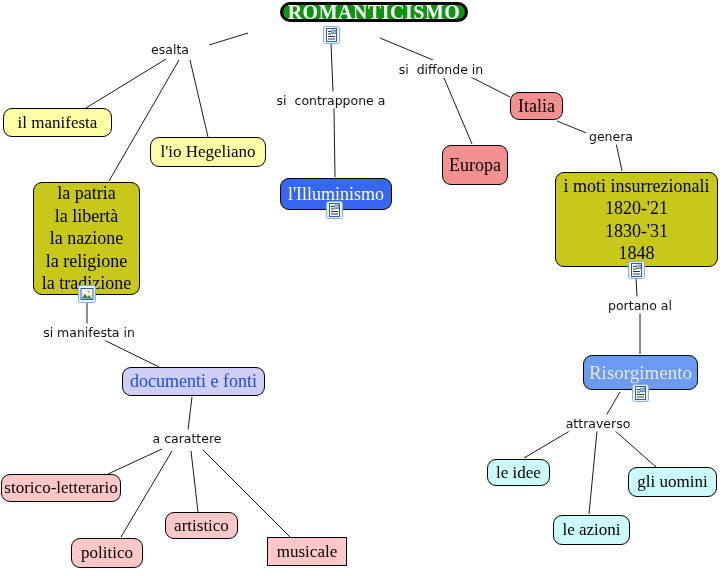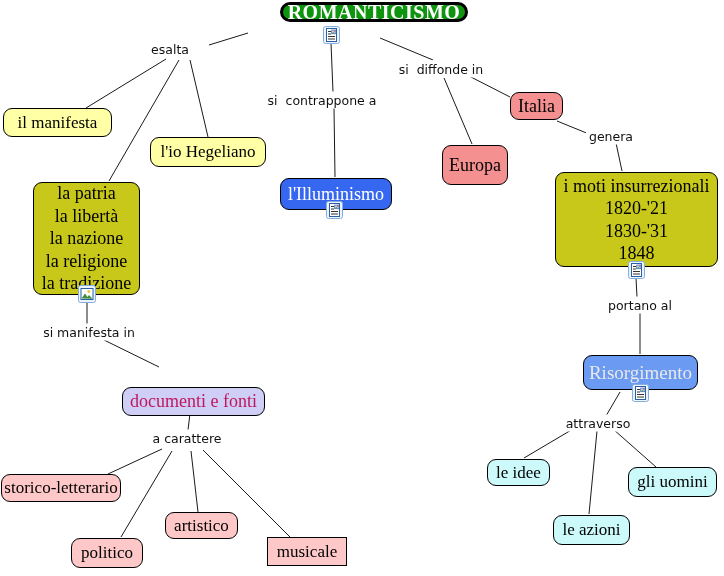--- a/index.html
+++ b/index.html
@@ -89,30 +89,30 @@
 la religione
 la tradizione</div>
     <div class="node" style="left: 280px; top: 178px; width: 112px; height: 32px; background: rgb(54, 103, 240); color: rgb(255, 255, 255); font-size: 18px; border-width: 1.5px; border-radius: 9px;">l'Illuminismo</div>
     <div class="node" style="left: 442px; top: 145px; width: 66px; height: 40px; background: rgb(244, 144, 144); color: rgb(0, 0, 0); font-size: 18px; border-width: 1.5px; border-radius: 9px;">Europa</div>
     <div class="node" style="left: 510px; top: 92px; width: 53px; height: 28px; background: rgb(244, 144, 144); color: rgb(0, 0, 0); font-size: 18px; border-width: 1.5px; border-radius: 9px;">Italia</div>
     <div class="node" style="left: 555px; top: 172px; width: 163px; height: 95px; background: rgb(200, 200, 26); color: rgb(0, 0, 0); font-size: 18px; border-width: 1.5px; border-radius: 9px;">i moti insurrezionali
 1820-'21
 1830-'31
 1848</div>
     <div class="node" style="left: 583px; top: 355px; width: 115px; height: 35px; background: rgb(106, 154, 242); color: rgb(232, 232, 232); font-size: 19px; border-width: 1.5px; border-radius: 9px;">Risorgimento</div>
-    <div class="node" style="left: 122px; top: 387px; width: 143px; height: 29px; background: rgb(206, 206, 246); color: #be185d; font-size: 18px; border-width: 1.5px; border-radius: 9px;">documenti e fonti</div>
+    <div class="node" style="left: 122px; top: 367px; width: 143px; height: 29px; background: rgb(206, 206, 246); color: #1d4ed8; font-size: 18px; border-width: 1.5px; border-radius: 9px;">documenti e fonti</div>
     <div class="node" style="left: 1px; top: 474px; width: 120px; height: 28px; background: rgb(255, 200, 200); color: rgb(0, 0, 0); font-size: 17px; border-width: 1.5px; border-radius: 9px;">storico-letterario</div>
     <div class="node" style="left: 71px; top: 538px; width: 72px; height: 30px; background: rgb(255, 200, 200); color: rgb(0, 0, 0); font-size: 17px; border-width: 1.5px; border-radius: 9px;">politico</div>
     <div class="node" style="left: 165px; top: 512px; width: 73px; height: 27px; background: rgb(255, 200, 200); color: rgb(0, 0, 0); font-size: 17px; border-width: 1.5px; border-radius: 9px;">artistico</div>
     <div class="node" style="left: 267px; top: 537px; width: 80px; height: 29px; background: rgb(255, 200, 200); color: rgb(0, 0, 0); font-size: 17px; border-width: 1.5px; border-radius: 0;">musicale</div>
     <div class="node" style="left: 487px; top: 459px; width: 63px; height: 27px; background: rgb(204, 250, 250); color: rgb(0, 0, 0); font-size: 17px; border-width: 1.5px; border-radius: 9px;">le idee</div>
     <div class="node" style="left: 553px; top: 515px; width: 77px; height: 30px; background: rgb(204, 250, 250); color: rgb(0, 0, 0); font-size: 17px; border-width: 1.5px; border-radius: 9px;">le azioni</div>
     <div class="node" style="left: 628px; top: 467px; width: 89px; height: 30px; background: rgb(204, 250, 250); color: rgb(0, 0, 0); font-size: 17px; border-width: 1.5px; border-radius: 9px;">gli uomini</div>
     <div class="edge-label" style="left: 170px; top: 49px;">esalta</div>
-    <div class="edge-label" style="left: 322px; top: 100px; text-align: right;">si  contrappone a</div>
+    <div class="edge-label" style="left: 331px; top: 100px; text-align: right;">si  contrappone a</div>
     <div class="edge-label" style="left: 441px; top: 69px;">si  diffonde in</div>
     <div class="edge-label" style="left: 611px; top: 136px;">genera</div>
     <div class="edge-label" style="left: 640px; top: 305px;">portano al</div>
     <div class="edge-label" style="left: 598px; top: 423px;">attraverso</div>
     <div class="edge-label" style="left: 89px; top: 332px;">si manifesta in</div>
     <div class="edge-label" style="left: 187px; top: 438px;">a carattere</div>
     <span class="res-icon" style="left: 323px; top: 26px;"><svg width="17" height="18" viewBox="0 0 17 18" xmlns="http://www.w3.org/2000/svg">
         <rect x="0.5" y="0.5" width="16" height="17" rx="2" fill="#EAF3FE" stroke="#86AEDC"></rect>
         <rect x="3.5" y="2.5" width="10" height="13" fill="#FFFFFF" stroke="#2B5FA6"></rect>
         <rect x="8.7" y="4" width="4.3" height="3.8" fill="#B8CCE8" stroke="#2B5FA6" stroke-width="0.6"></rect>

